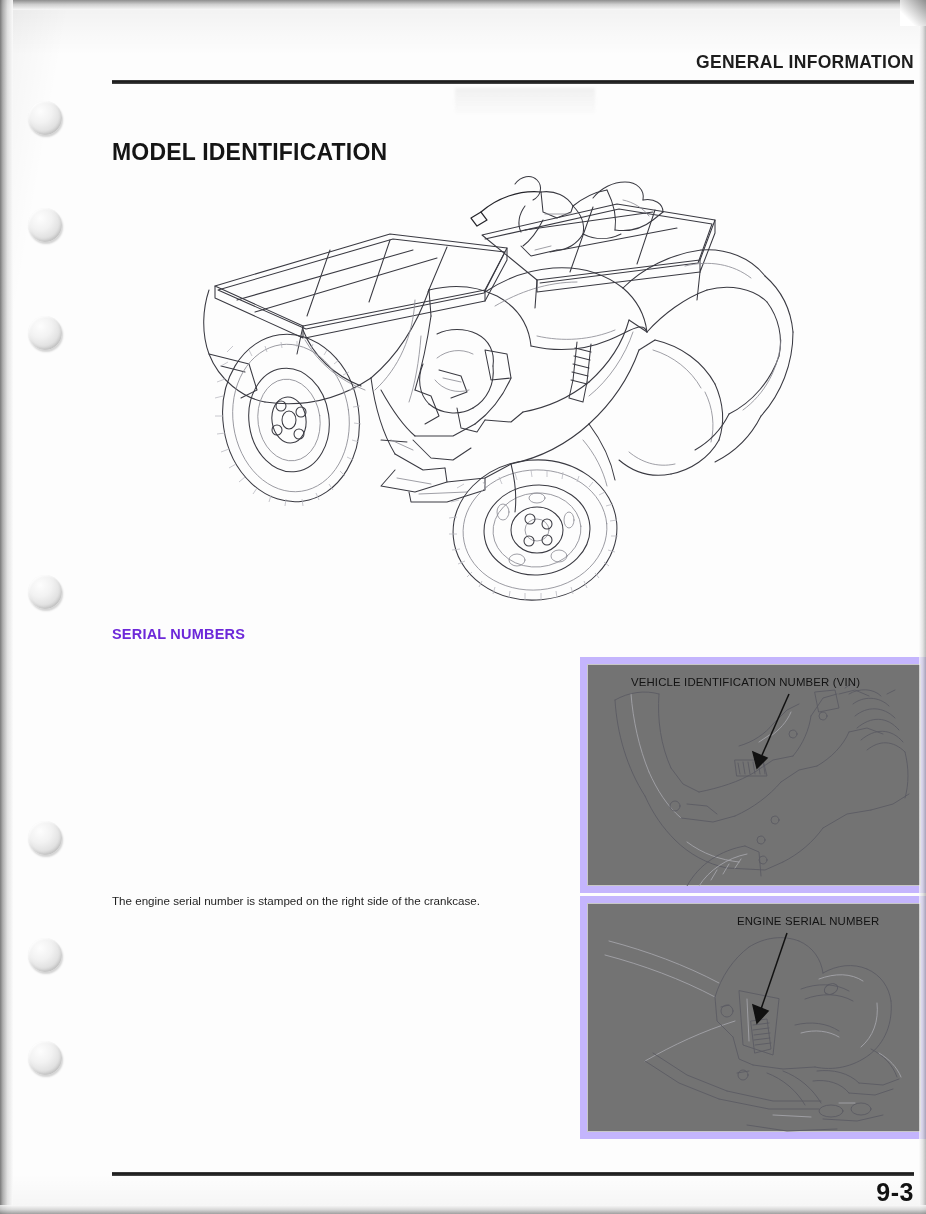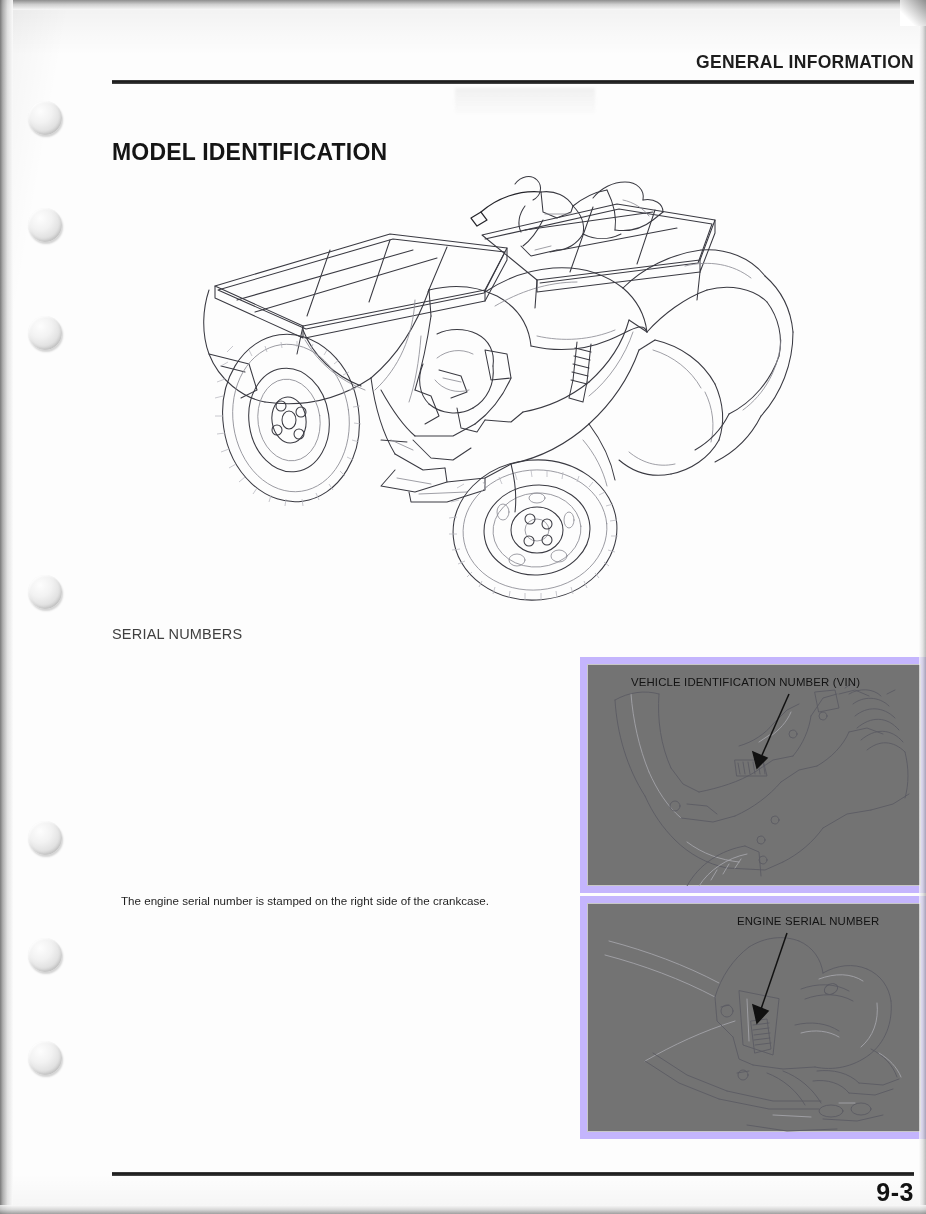--- a/index.html
+++ b/index.html
@@ -80,29 +80,29 @@
   .bleed{
     position:absolute;left:455px;top:88px;width:140px;height:26px;
     background:linear-gradient(180deg, rgba(175,175,175,.30), rgba(205,205,205,.08));
     filter:blur(1.6px);
     opacity:.55;
   }
 
   
   .h2{
     position:absolute;left:112px;top:626px;
-    font-size:14.5px;font-weight:normal;letter-spacing:.2px;color:#404040;
+    font-size:14.5px;font-weight:bold;letter-spacing:.2px;color:#6d28d9;
   }
 
   
   .body-text{
     position:absolute;color:#1f1f1f;font-size:11.6px;line-height:14.2px;
   }
   #vin-para{left:112px;top:654px;width:470px;}
-  #engine-para{left:112px;top:894px;width:470px;margin-left:9px;}
+  #engine-para{left:112px;top:894px;width:470px;}
 
   
   .panel{
     position:absolute;
     background:#737373;
     border:7px solid #c4b5fd;
     box-shadow:0 0 0 1px rgba(255,255,255,.6) inset;
     overflow:hidden;
   }
   #panel-vin{left:580px;top:657px;width:334px;height:222px;}

